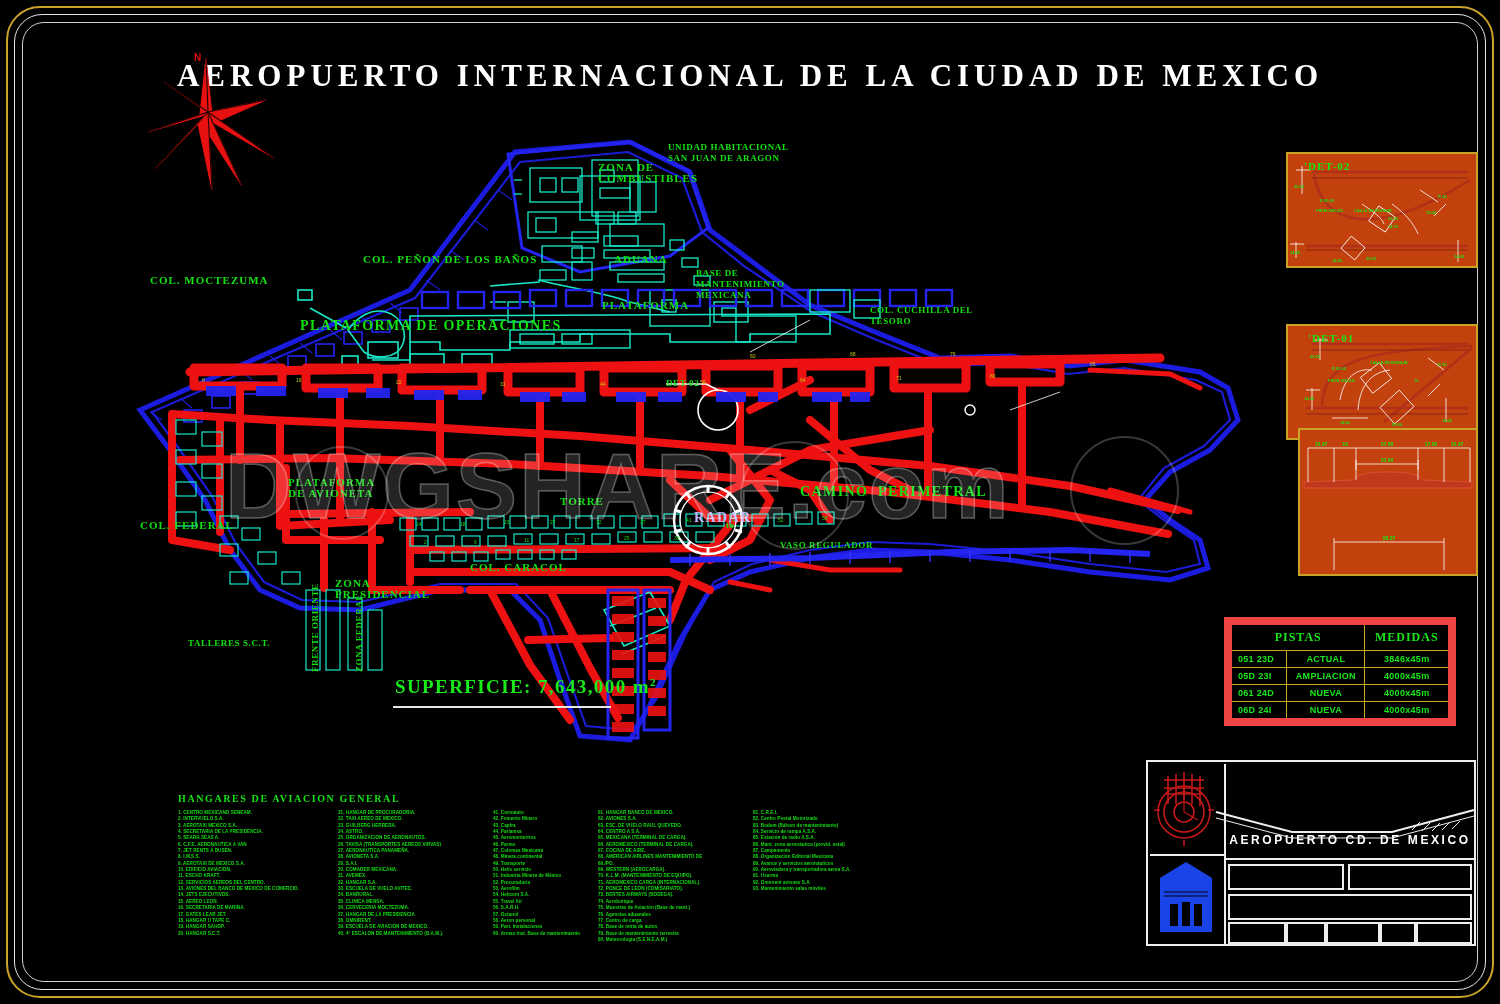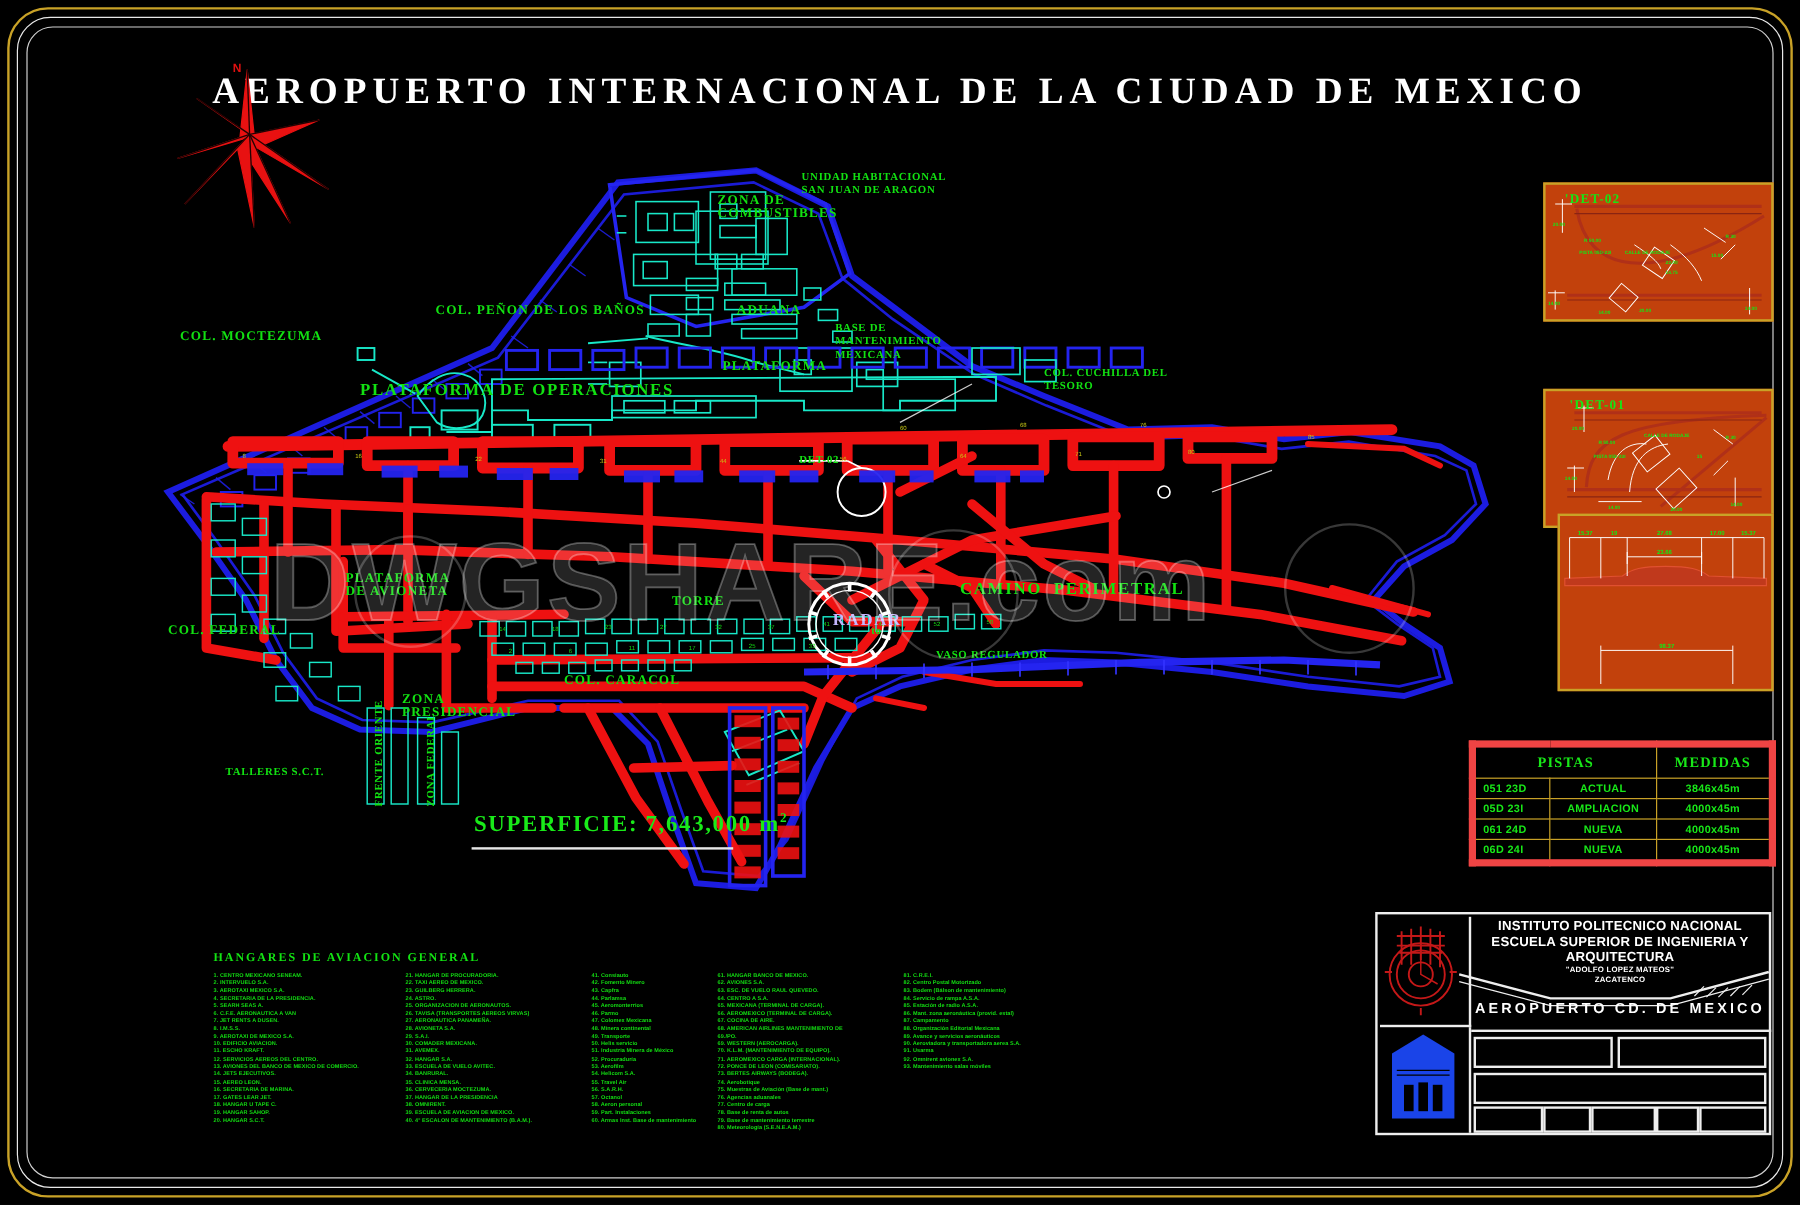--- a/index.html
+++ b/index.html
@@ -38,21 +38,21 @@
               letter-spacing:1.4px;font-family:"Liberation Serif",serif;white-space:nowrap;}
   .superficie sup{font-size:11px;}
   .superficie-rule{position:absolute;left:393px;top:706px;width:218px;height:2px;background:#e6e6e6;}
 
   
   .det{position:absolute;border:2px solid #c9a227;background:#c2410c;box-sizing:border-box;}
   .det-label{position:absolute;color:#16e616;font-weight:bold;font-size:11px;letter-spacing:1px;
              font-family:"Liberation Serif",serif;}
 
   
-  .pistas{position:absolute;left:1224px;top:617px;width:256px;border:6px solid #ef4444;border-collapse:collapse;}
+  .pistas{position:absolute;left:1224px;top:617px;width:232px;border:8px solid #ef4444;border-collapse:collapse;}
   .pistas td,.pistas th{border:1px solid #c9a227;color:#18e818;font-family:"Liberation Sans",sans-serif;
     font-size:9px;font-weight:bold;text-align:center;padding:3px 2px;letter-spacing:.3px;}
   .pistas th{font-size:12px;letter-spacing:1px;padding:5px 2px;font-family:"Liberation Serif",serif;}
   .pistas td.lft{text-align:left;padding-left:6px;}
 
   
   .tblock{position:absolute;left:1146px;top:760px;width:330px;height:186px;border:2px solid #eee;box-sizing:border-box;}
   .tb-logo{position:absolute;left:1150px;top:764px;width:76px;height:92px;border-right:2px solid #eee;border-bottom:2px solid #eee;box-sizing:border-box;}
   .tb-logo2{position:absolute;left:1150px;top:856px;width:76px;height:88px;border-right:2px solid #eee;box-sizing:border-box;}
   .tb-head{position:absolute;left:1228px;top:766px;width:244px;text-align:center;color:#fff;
@@ -716,27 +716,20 @@
       <g fill="#000">
         <rect x="20" y="48" width="8" height="22"></rect>
         <rect x="32" y="46" width="8" height="24"></rect>
         <rect x="44" y="48" width="8" height="22"></rect>
       </g>
       <g stroke="#000" stroke-width="1">
         <line x1="14" y1="40" x2="58" y2="40"></line>
         <line x1="14" y1="36" x2="58" y2="36"></line>
       </g>
     </svg>
-  </div>
-  <div class="tb-head">
-    <div>INSTITUTO POLITECNICO NACIONAL</div>
-    <div>ESCUELA SUPERIOR DE INGENIERIA Y</div>
-    <div>ARQUITECTURA</div>
-    <div class="tb-sub">"ADOLFO LOPEZ MATEOS"</div>
-    <div class="tb-sub">ZACATENCO</div>
   </div>
 
   <svg style="position:absolute;left:1212px;top:808px;" width="266" height="32">
     <polyline points="4,4 80,24 180,24 262,2" fill="none" stroke="#eee" stroke-width="2"></polyline>
     <polyline points="4,10 80,30 180,30 262,8" fill="none" stroke="#eee" stroke-width="1"></polyline>
     <g stroke="#eee" stroke-width="1">
       <line x1="200" y1="22" x2="208" y2="14"></line>
         <line x1="210" y1="23" x2="218" y2="15"></line>
       <line x1="220" y1="23" x2="228" y2="15"></line>
         <line x1="230" y1="22" x2="238" y2="14"></line>

